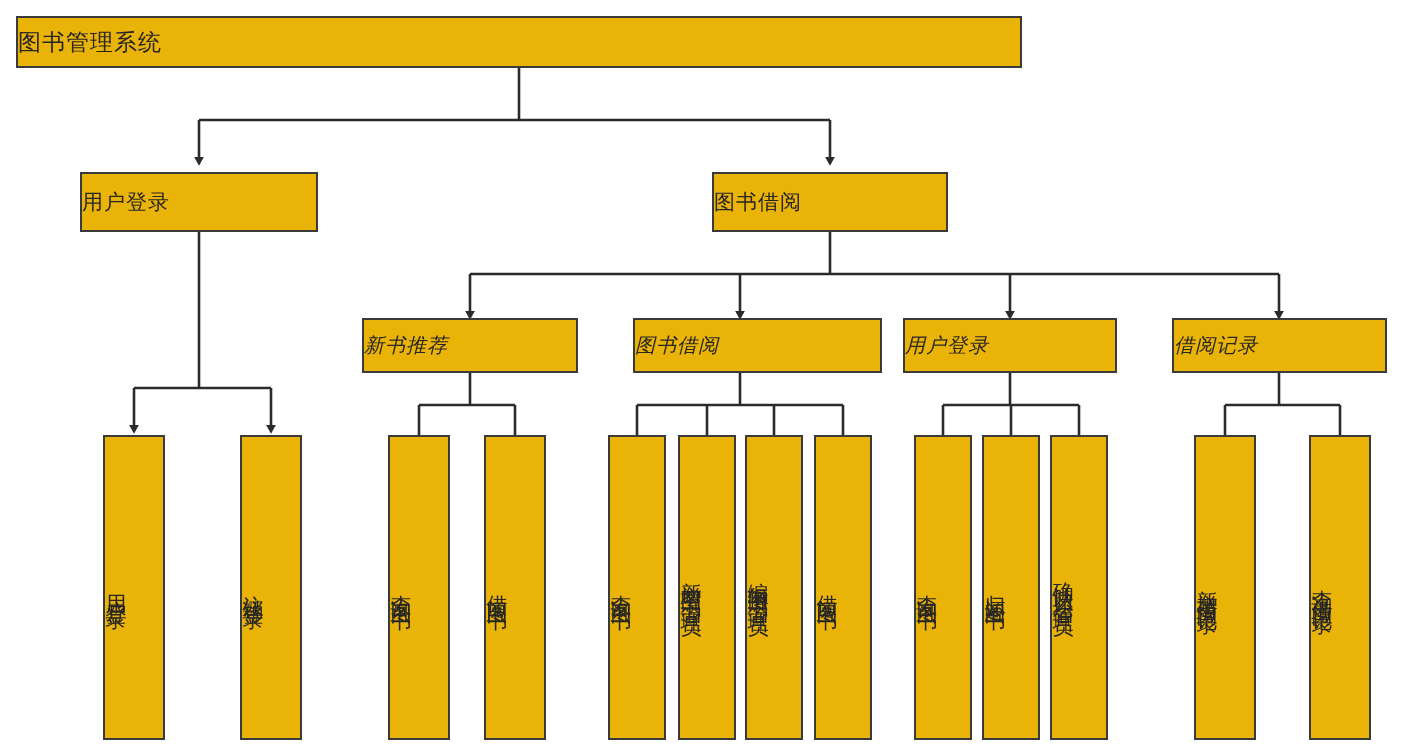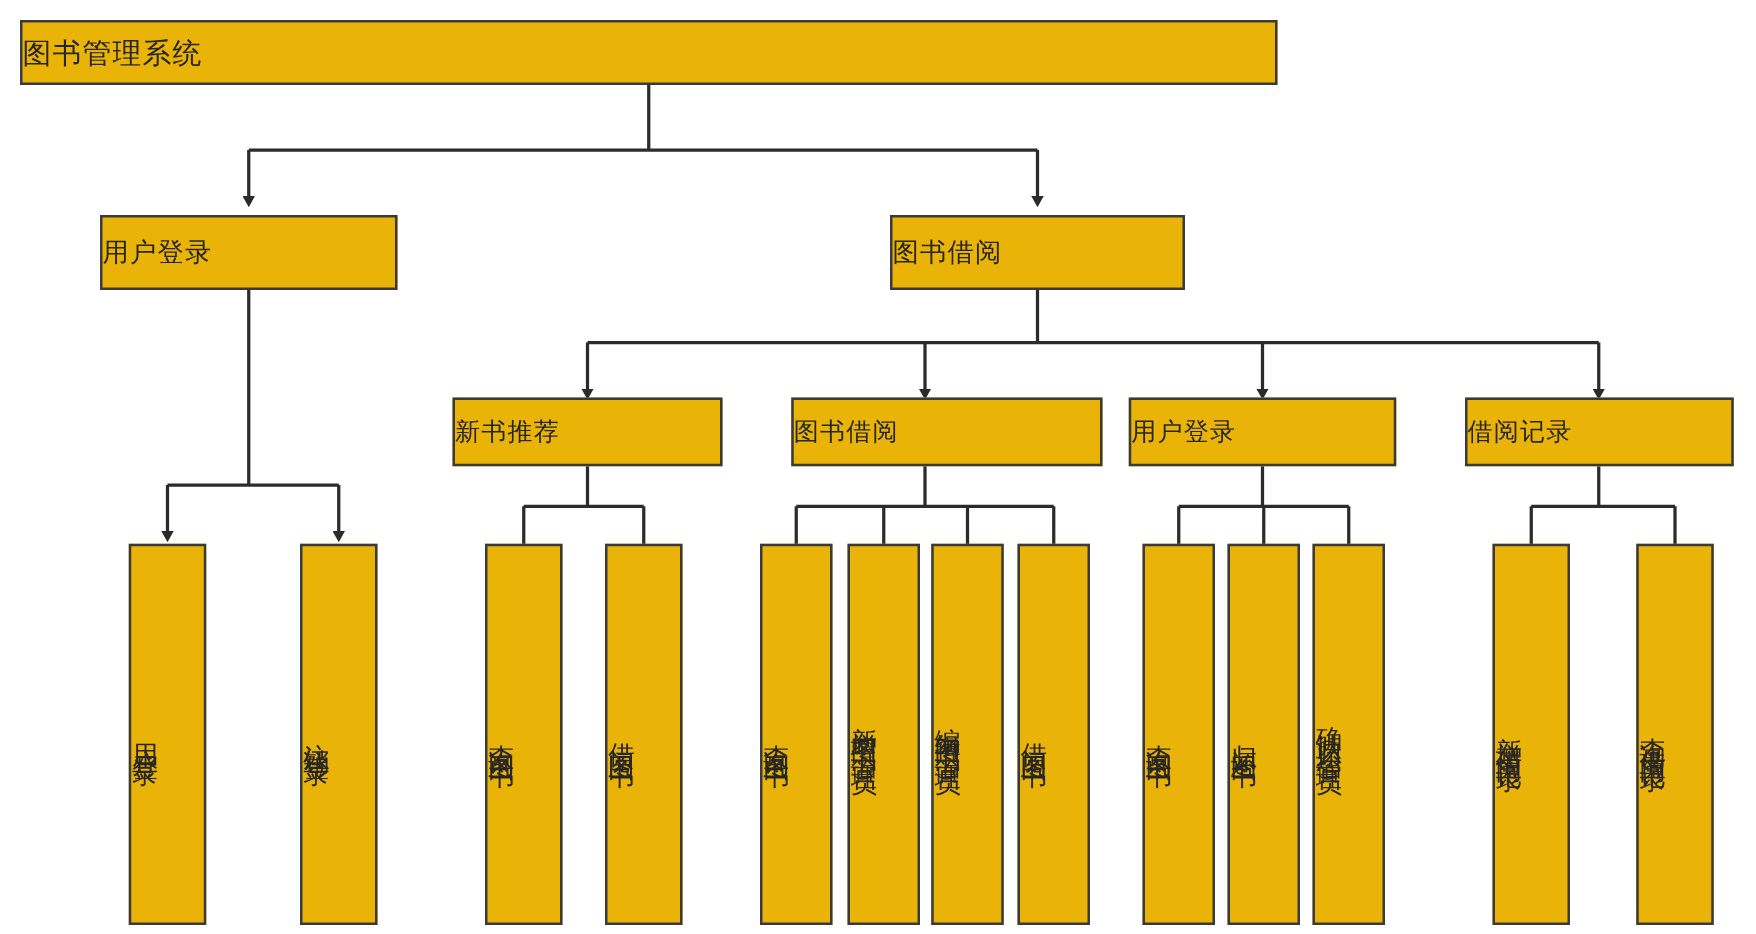--- a/index.html
+++ b/index.html
@@ -43,20 +43,21 @@
     font-size: 23px;
     letter-spacing: 1px;
   }
   .node.level1 {
     font-size: 21px;
     letter-spacing: 1px;
   }
   .node.level2 {
     font-size: 20px;
     letter-spacing: 1px;
+    font-style: italic;
   }
   .node.leaf {
     font-size: 21px;
     padding: 6px 0;
     align-items: center;
   }
   .node.leaf .vlabel {
     writing-mode: vertical-rl;
     text-orientation: upright;
     letter-spacing: 5px;

